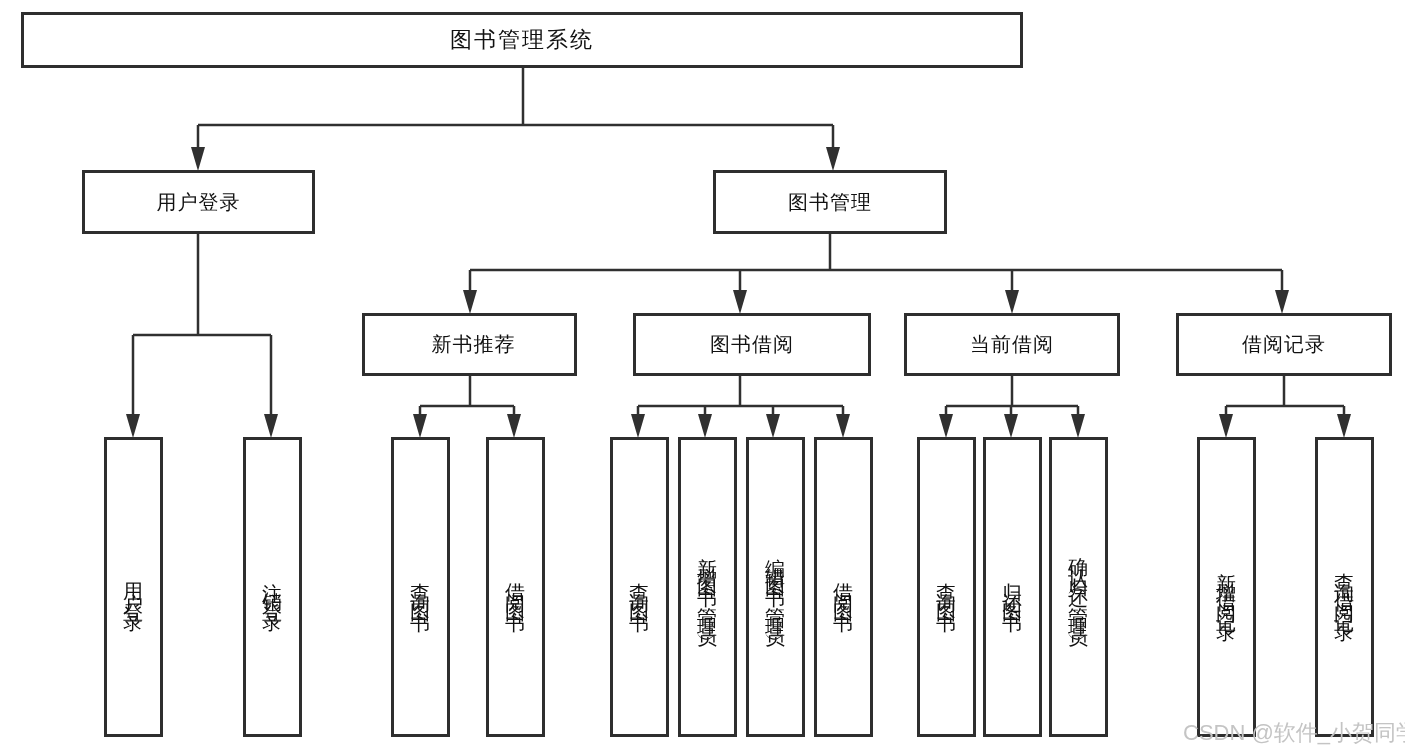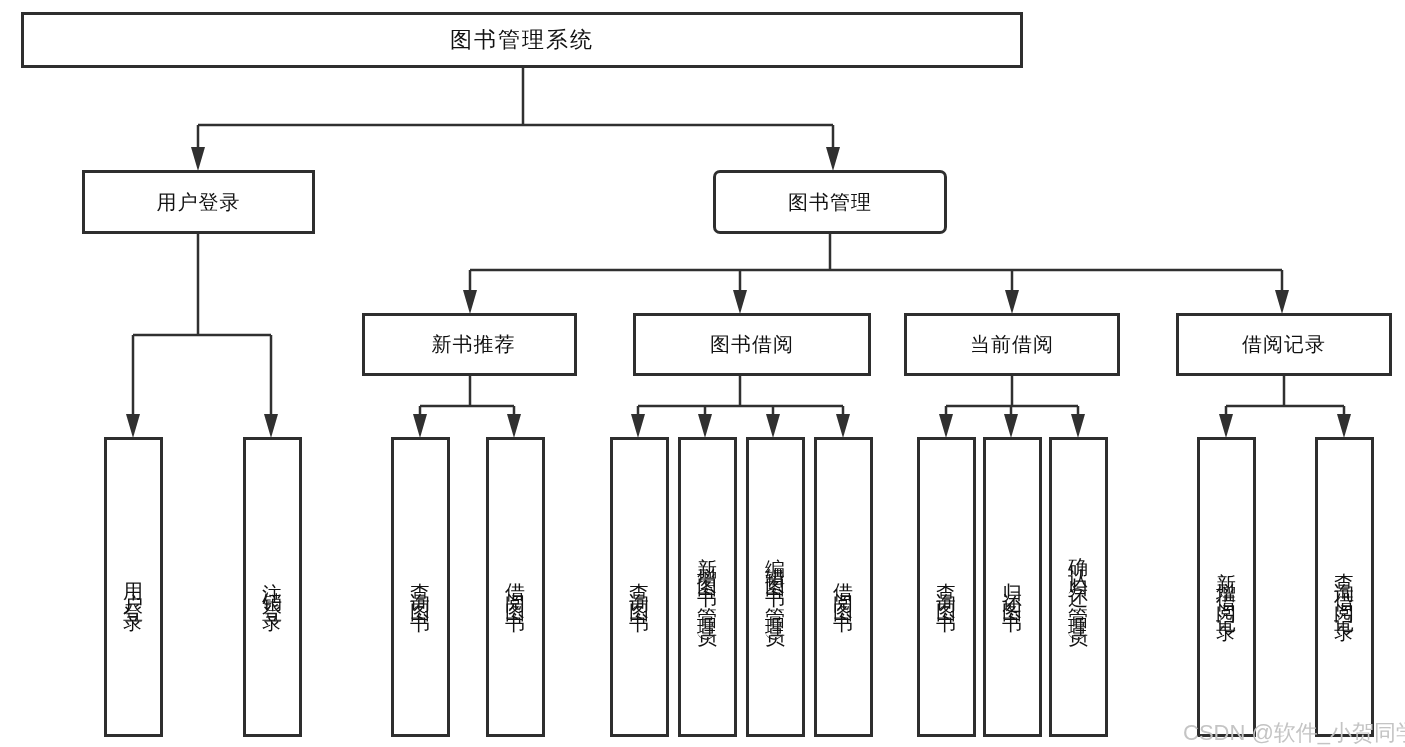--- a/index.html
+++ b/index.html
@@ -102,21 +102,21 @@
     </g>
   </svg>
 
   <div class="node h-node root-node" style="left:21px; top:12px; width:1002px; height:56px;">
     <span>图书管理系统</span>
   </div>
 
   <div class="node h-node" style="left:82px; top:170px; width:233px; height:64px;">
     <span>用户登录</span>
   </div>
-  <div class="node h-node" style="left:713px; top:170px; width:234px; height:64px;border-radius:7px;">
+  <div class="node h-node" style="left:713px; top:170px; width:234px; height:64px;">
     <span>图书管理</span>
   </div>
 
   <div class="node h-node" style="left:362px; top:313px; width:215px; height:63px;padding-left:8px;">
     <span>新书推荐</span>
   </div>
   <div class="node h-node" style="left:633px; top:313px; width:238px; height:63px;">
     <span>图书借阅</span>
   </div>
   <div class="node h-node" style="left:1176px; top:313px; width:216px; height:63px;">

